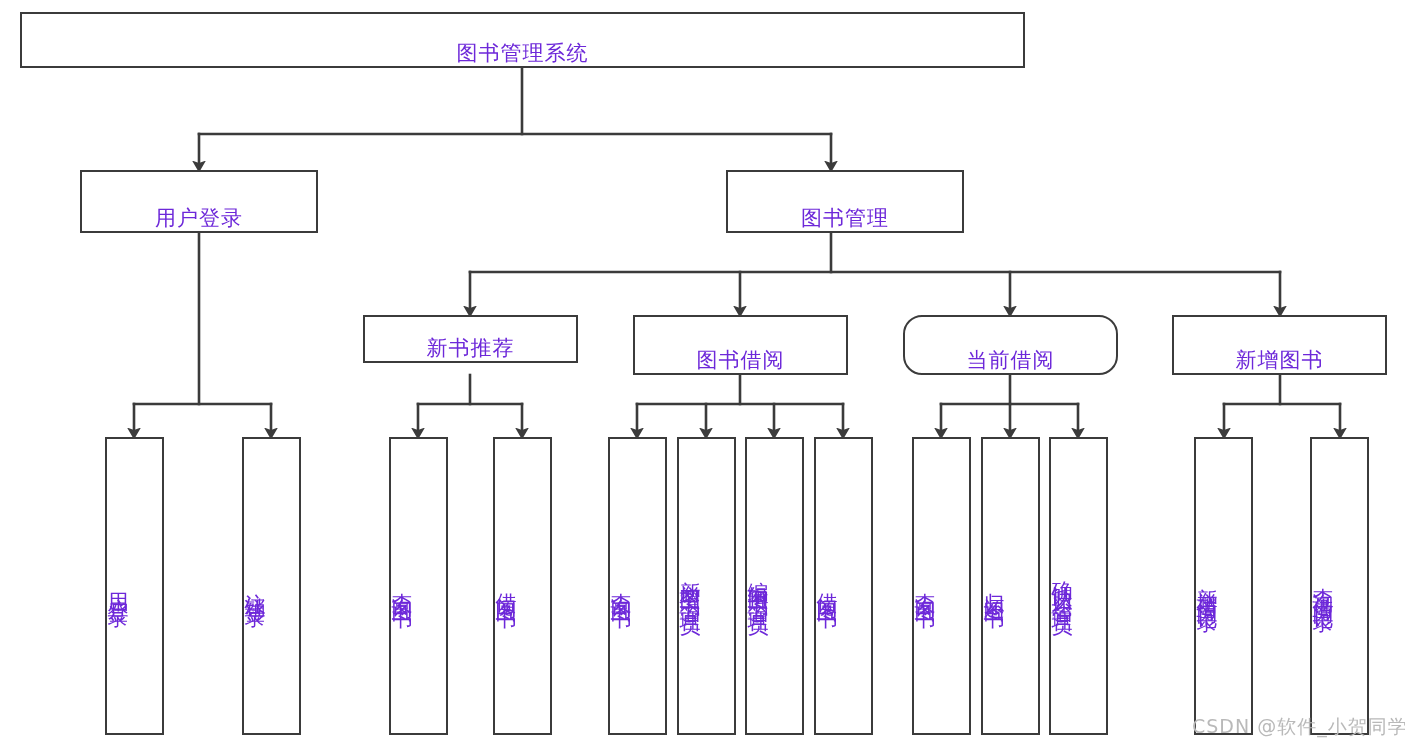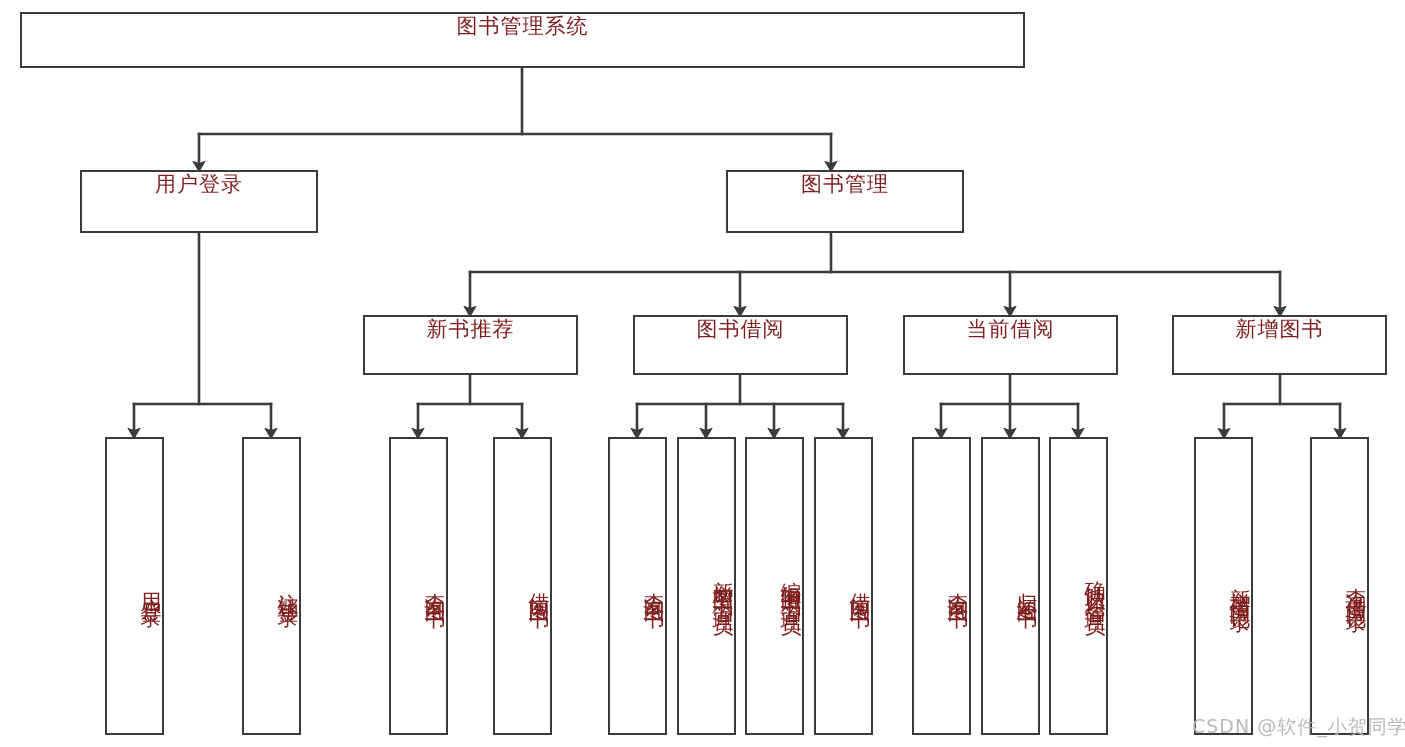--- a/index.html
+++ b/index.html
@@ -24,23 +24,23 @@
     width: 1405px;
     height: 747px;
     pointer-events: none;
   }
   .node {
     position: absolute;
     box-sizing: border-box;
     background: #ffffff;
     border: 2.5px solid #3b3b3b;
     display: flex;
-    align-items: flex-start;
+    align-items: flex-end;
     justify-content: center;
-    color: #7f1d1d;
+    color: #6d28d9;
   }
   .node.horiz {
     font-size: 21px;
     letter-spacing: 1px;
     line-height: 1.2;
   }
   .node.vert {
     writing-mode: vertical-rl;
     text-orientation: upright;
     font-size: 21px;
@@ -124,27 +124,27 @@
     <span>图书管理系统</span>
   </div>
 
   <div class="node horiz" style="left:80px; top:170px; width:238px; height:63px;">
     <span>用户登录</span>
   </div>
   <div class="node horiz" style="left:711px; top:170px; width:238px; height:63px;margin-left:15px;">
     <span>图书管理</span>
   </div>
 
-  <div class="node horiz" style="left:363px; top:315px; width:215px; height:60px;">
+  <div class="node horiz" style="left:363px; top:315px; width:215px; height:48px;">
     <span>新书推荐</span>
   </div>
   <div class="node horiz" style="left:633px; top:315px; width:215px; height:60px;">
     <span>图书借阅</span>
   </div>
-  <div class="node horiz" style="left:903px; top:315px; width:215px; height:60px;">
+  <div class="node horiz" style="left:903px; top:315px; width:215px; height:60px;border-radius:19px;">
     <span>当前借阅</span>
   </div>
   <div class="node horiz" style="left:1172px; top:315px; width:215px; height:60px;">
     <span>新增图书</span>
   </div>
 
   <div class="node vert" style="left:105px; top:437px; width:59px; height:298px;">
     <span class="vtext">用户登录</span>
   </div>
   <div class="node vert" style="left:242px; top:437px; width:59px; height:298px;">

